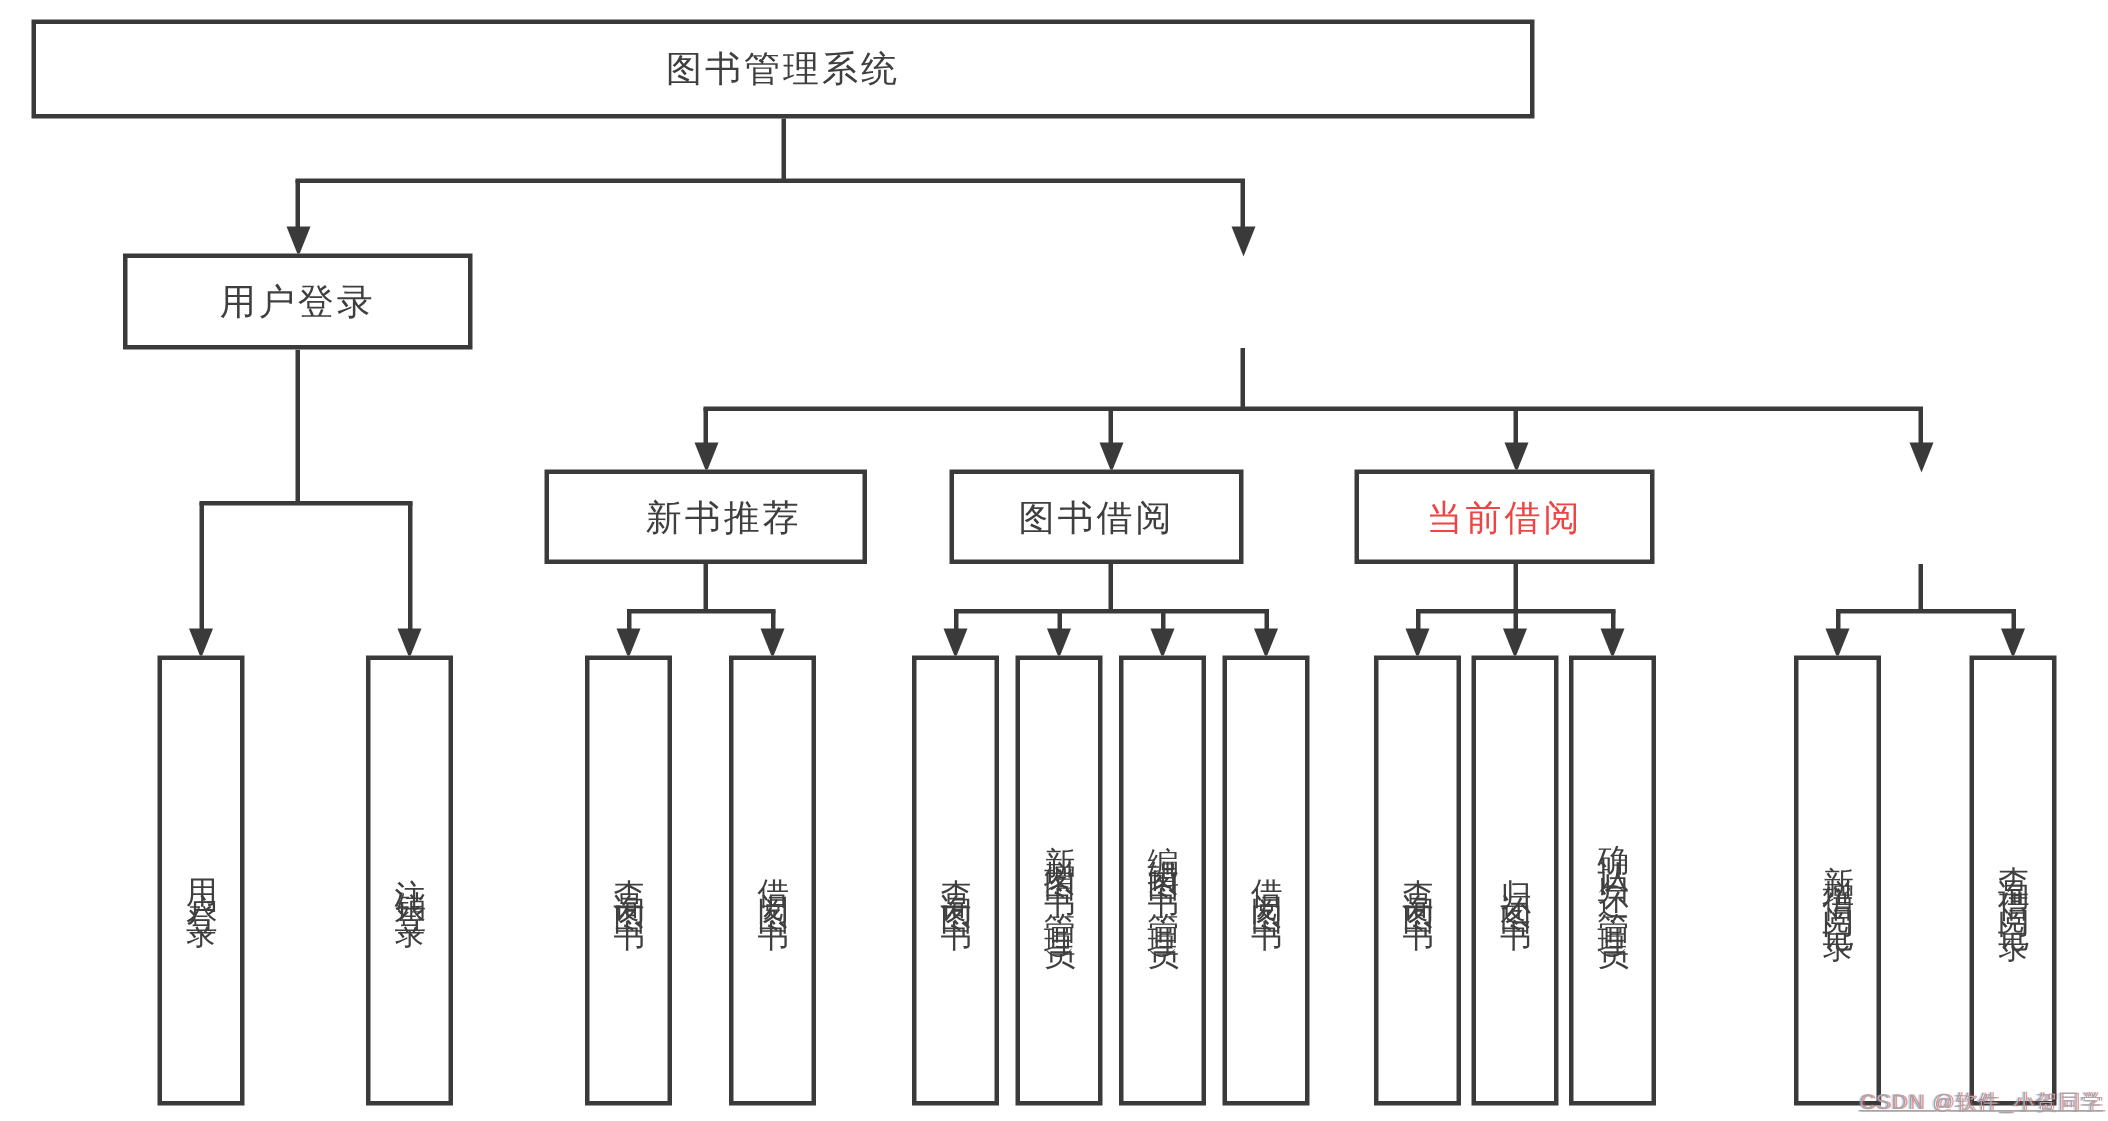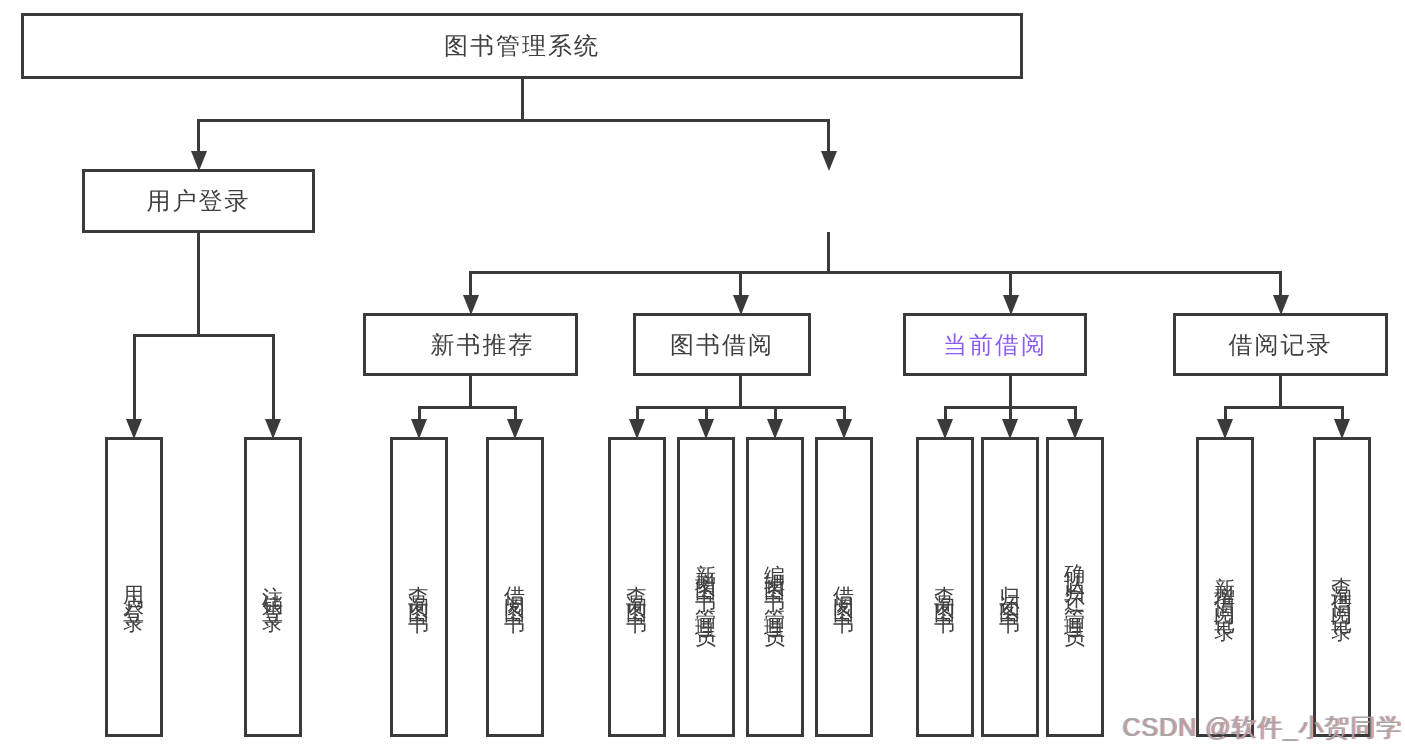--- a/index.html
+++ b/index.html
@@ -44,39 +44,39 @@
     width:0;height:0;
     border-left:8px solid transparent;
     border-right:8px solid transparent;
     border-top:20px solid var(--line);
     z-index:1;
   }
   .watermark{
     position:absolute;
     right:3px;
     bottom:3px;
-    font-size:25px;
+    font-size:14px;
     color:#a6a6a6;
     letter-spacing:1px;
     text-shadow:1.5px 0 0 rgba(210,80,80,.55), -1px 0 0 rgba(130,150,210,.35);
     z-index:10;
     white-space:nowrap;
+    text-decoration:underline;
   }
 </style>
 </head>
 <body>
 
 <div id="stage" style="background: rgb(255, 255, 255);">
   <span class="watermark">CSDN @软件_小贺同学</span>
 <div class="node" style="left: 21px; top: 13px; width: 1002px; height: 66px; border-color: rgb(58, 58, 58); color: rgb(63, 63, 63);">图书管理系统</div>
     <div class="node" style="left: 82px; top: 169px; width: 233px; height: 64px; border-color: rgb(58, 58, 58); color: rgb(63, 63, 63);">用户登录</div>
     <div class="node" style="left: 363px; top: 313px; width: 215px; height: 63px; border-color: rgb(58, 58, 58); color: rgb(63, 63, 63); padding-left: 24px;">新书推荐</div>
-    <div class="node" style="left: 633px; top: 313px; width: 178px; height: 63px; border-color: rgb(58, 58, 58); color: rgb(63, 63, 63);">图书借阅</div>
-    <div class="node" style="left: 903px; top: 313px; width: 184px; height: 63px; border-color: rgb(58, 58, 58); color: #8b5cf6;">当前借阅</div>
-    <div class="node" style="left: 1173px; top: 313px; width: 215px; height: 63px; border-color: rgb(58, 58, 58); color: rgb(63, 63, 63);">借阅记录</div>
+    <div class="node" style="left: 633px; top: 313px; width: 196px; height: 63px; border-color: rgb(58, 58, 58); color: rgb(63, 63, 63);">图书借阅</div>
+    <div class="node" style="left: 903px; top: 313px; width: 200px; height: 63px; border-color: rgb(58, 58, 58); color: #ef4444;">当前借阅</div>
     <div class="node vertical" style="left: 105px; top: 437px; width: 58px; height: 300px; border-color: rgb(58, 58, 58); color: rgb(63, 63, 63);">用户登录</div>
     <div class="node vertical" style="left: 244px; top: 437px; width: 58px; height: 300px; border-color: rgb(58, 58, 58); color: rgb(63, 63, 63);">注销登录</div>
     <div class="node vertical" style="left: 390px; top: 437px; width: 58px; height: 300px; border-color: rgb(58, 58, 58); color: rgb(63, 63, 63);">查询图书</div>
     <div class="node vertical" style="left: 486px; top: 437px; width: 58px; height: 300px; border-color: rgb(58, 58, 58); color: rgb(63, 63, 63);">借阅图书</div>
     <div class="node vertical" style="left: 608px; top: 437px; width: 58px; height: 300px; border-color: rgb(58, 58, 58); color: rgb(63, 63, 63);">查询图书</div>
     <div class="node vertical" style="left: 677px; top: 437px; width: 58px; height: 300px; border-color: rgb(58, 58, 58); color: rgb(63, 63, 63);">新增图书（管理员）</div>
     <div class="node vertical" style="left: 746px; top: 437px; width: 58px; height: 300px; border-color: rgb(58, 58, 58); color: rgb(63, 63, 63);">编辑图书（管理员）</div>
     <div class="node vertical" style="left: 815px; top: 437px; width: 58px; height: 300px; border-color: rgb(58, 58, 58); color: rgb(63, 63, 63);">借阅图书</div>
     <div class="node vertical" style="left: 916px; top: 437px; width: 58px; height: 300px; border-color: rgb(58, 58, 58); color: rgb(63, 63, 63);">查询图书</div>
     <div class="node vertical" style="left: 981px; top: 437px; width: 58px; height: 300px; border-color: rgb(58, 58, 58); color: rgb(63, 63, 63);">归还图书</div>

